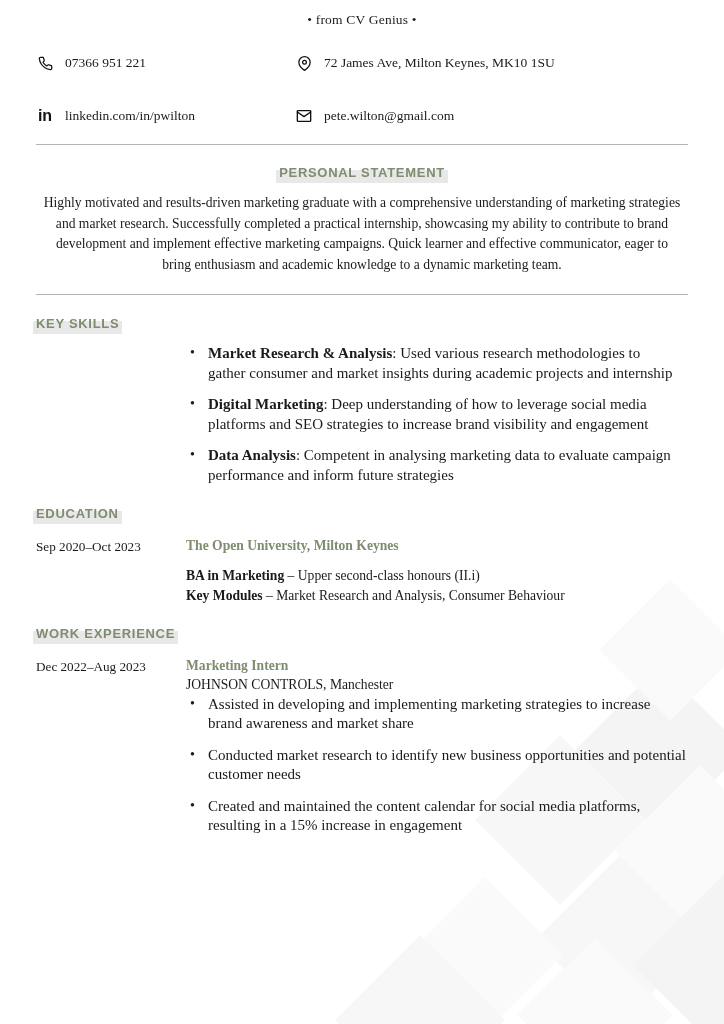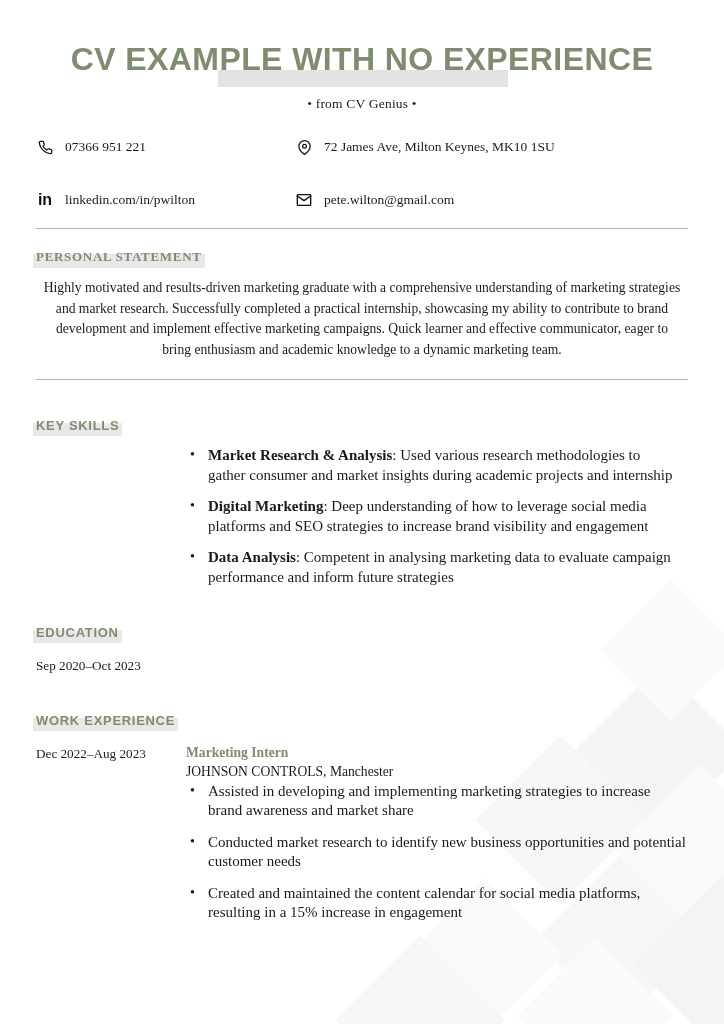--- a/index.html
+++ b/index.html
@@ -128,39 +128,39 @@
   .sec-head .hl {
     position: absolute;
     left: -3px;
     right: -3px;
     top: 5px;
     bottom: -3px;
     background: #e8e8e8;
     z-index: 0;
   }
   .sec-head .txt { position: relative; z-index: 1; }
-  .sec-head.centered { display: block; text-align: left; font-family: Liberation Serif, serif; }
+  .sec-head.centered { display: block; text-align: center; }
   .sec-head.centered .inner {
     display: inline-block;
     position: relative;
   }
 
   
   .statement-sec { margin-top: 20px; }
   .statement {
     margin: 13px 0 0 0;
     text-align: center;
     font-size: 13.6px;
     line-height: 20.5px;
     color: #1a1a1a;
     padding: 0 7px;
   }
 
   
-  .section { margin-top: 36px; }
+  .section { margin-top: 19px; }
 
   
   ul.bullets {
     margin: 0;
     padding: 0;
     list-style: none;
   }
   ul.bullets li {
     position: relative;
     padding-left: 22px;
@@ -232,24 +232,20 @@
     <div class="wm-shape soft" style="left:560px; top:880px; width:120px; height:120px;"></div>
     <div class="wm-shape" style="left:660px; top:900px; width:130px; height:130px;"></div>
     <div class="wm-shape softer" style="left:430px; top:900px; width:110px; height:110px;"></div>
     <div class="wm-shape soft" style="left:360px; top:960px; width:120px; height:120px;"></div>
     <div class="wm-shape softer" style="left:620px; top:600px; width:100px; height:100px;"></div>
     <div class="wm-shape softer" style="left:540px; top:960px; width:110px; height:110px;"></div>
   </div>
 
   <div class="content">
 
-    <div class="title-wrap">
-      <div class="title-band"></div>
-      <h1 class="cv-title">CV EXAMPLE WITH NO EXPERIENCE</h1>
-    </div>
     <div class="subtitle">• from CV Genius •</div>
 
     <div class="contact">
 
       <div class="contact-item">
         <span class="ico">
           <svg width="15" height="15" viewBox="0 0 24 24" fill="none" stroke="currentColor" stroke-width="2" stroke-linecap="round" stroke-linejoin="round">
             <path d="M22 16.92v3a2 2 0 0 1-2.18 2 19.79 19.79 0 0 1-8.63-3.07 19.5 19.5 0 0 1-6-6A19.79 19.79 0 0 1 2.12 4.18 2 2 0 0 1 4.11 2h3a2 2 0 0 1 2 1.72c.127.96.361 1.903.7 2.81a2 2 0 0 1-.45 2.11L8.09 9.91a16 16 0 0 0 6 6l1.27-1.27a2 2 0 0 1 2.11-.45c.907.339 1.85.573 2.81.7A2 2 0 0 1 22 16.92z"></path>
           </svg>
         </span>
@@ -321,20 +317,29 @@
 
     <div class="section">
       <div class="sec-head">
         <span class="hl"></span>
         <span class="txt">EDUCATION</span>
       </div>
 
       <div class="entry">
         <div class="entry-date">Sep 2020–Oct 2023</div>
         <div class="entry-main">
+          <div class="org">The Open University, Milton Keynes</div>
+          <div class="detail-block">
+            <div class="detail-line">
+              <b>BA in Marketing</b><span> – Upper second-class honours (II.i)</span>
+            </div>
+            <div class="detail-line">
+              <b>Key Modules</b><span> – Market Research and Analysis, Consumer Behaviour</span>
+            </div>
+          </div>
         </div>
       </div>
     </div>
 
     <div class="section">
       <div class="sec-head">
         <span class="hl"></span>
         <span class="txt">WORK EXPERIENCE</span>
       </div>
 

